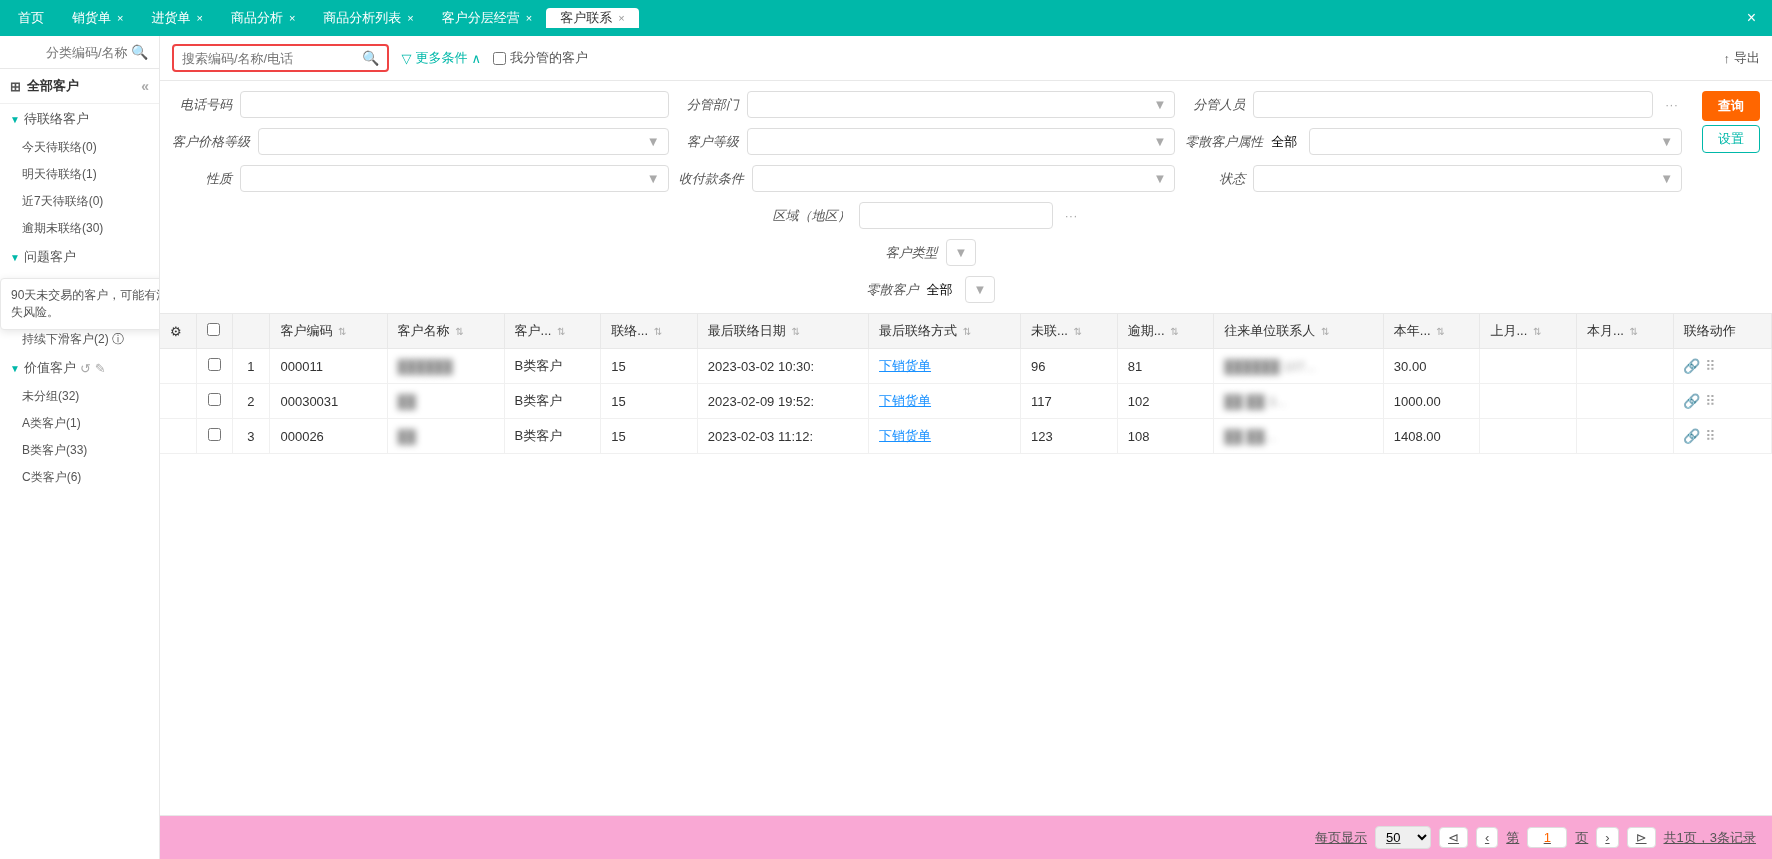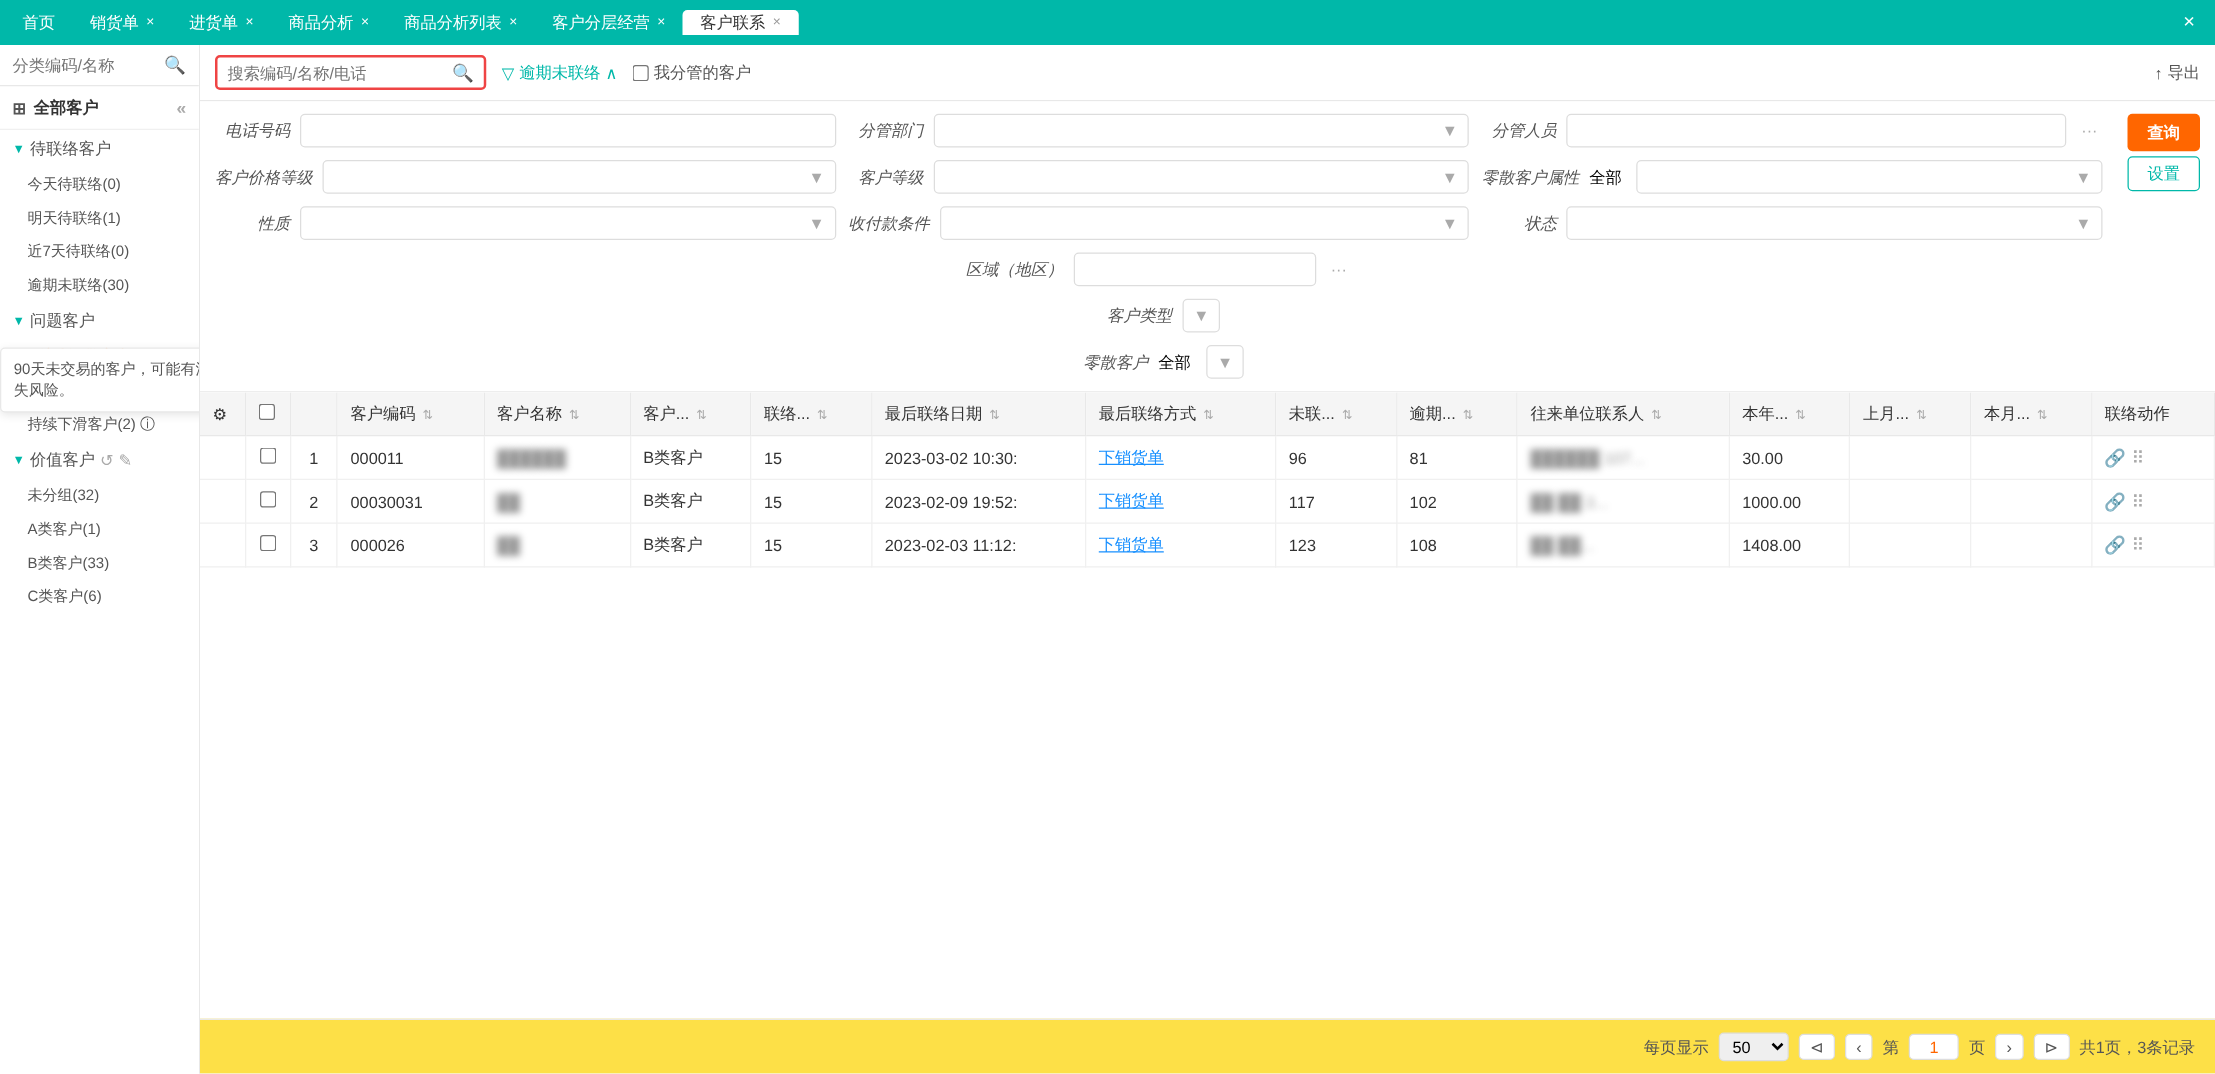--- a/index.html
+++ b/index.html
@@ -65,20 +65,21 @@
       padding: 8px 10px;
       border-bottom: 1px solid #e8e8e8;
     }
     .sidebar-search input {
       border: none;
       outline: none;
       font-size: 13px;
       color: #333;
       width: 100%;
       background: transparent;
+      text-align: right;
     }
     .sidebar-search .search-icon {
       color: #ccc;
       margin-left: 4px;
       font-size: 14px;
     }
     .sidebar-group-header {
       display: flex;
       align-items: center;
       padding: 8px 10px;
@@ -362,25 +363,26 @@
       cursor: pointer;
       font-size: 14px;
     }
 
     
     .pagination-bar {
       display: flex;
       align-items: center;
       justify-content: flex-end;
       padding: 10px 16px;
-      background: #fde047;
+      background: #f9a8d4;
       border-top: 1px solid #e8e8e8;
       gap: 8px;
       font-size: 13px;
       color: #555;
+      text-decoration: underline;
     }
     .page-size-select {
       border: 1px solid #ddd;
       border-radius: 4px;
       padding: 2px 6px;
       font-size: 13px;
       cursor: pointer;
     }
     .page-nav-btn {
       border: 1px solid #ddd;
@@ -489,21 +491,21 @@
 
   <div class="content-area">
 
     <div class="filter-bar">
       <div class="filter-search">
         <input type="text" style="width: 180px;" placeholder="搜索编码/名称/电话">
         <span class="search-btn">🔍</span>
       </div>
       <div class="more-filter-btn">
         <span>▽</span>
-        <span>逾期未联络</span>
+        <span>更多条件</span>
         <span>∧</span>
       </div>
       <div class="my-customer-checkbox">
         <input type="checkbox" style="">
         <span>我分管的客户</span>
       </div>
       <div class="export-btn">
         <span>↑</span>
         <span>导出</span>
       </div>

